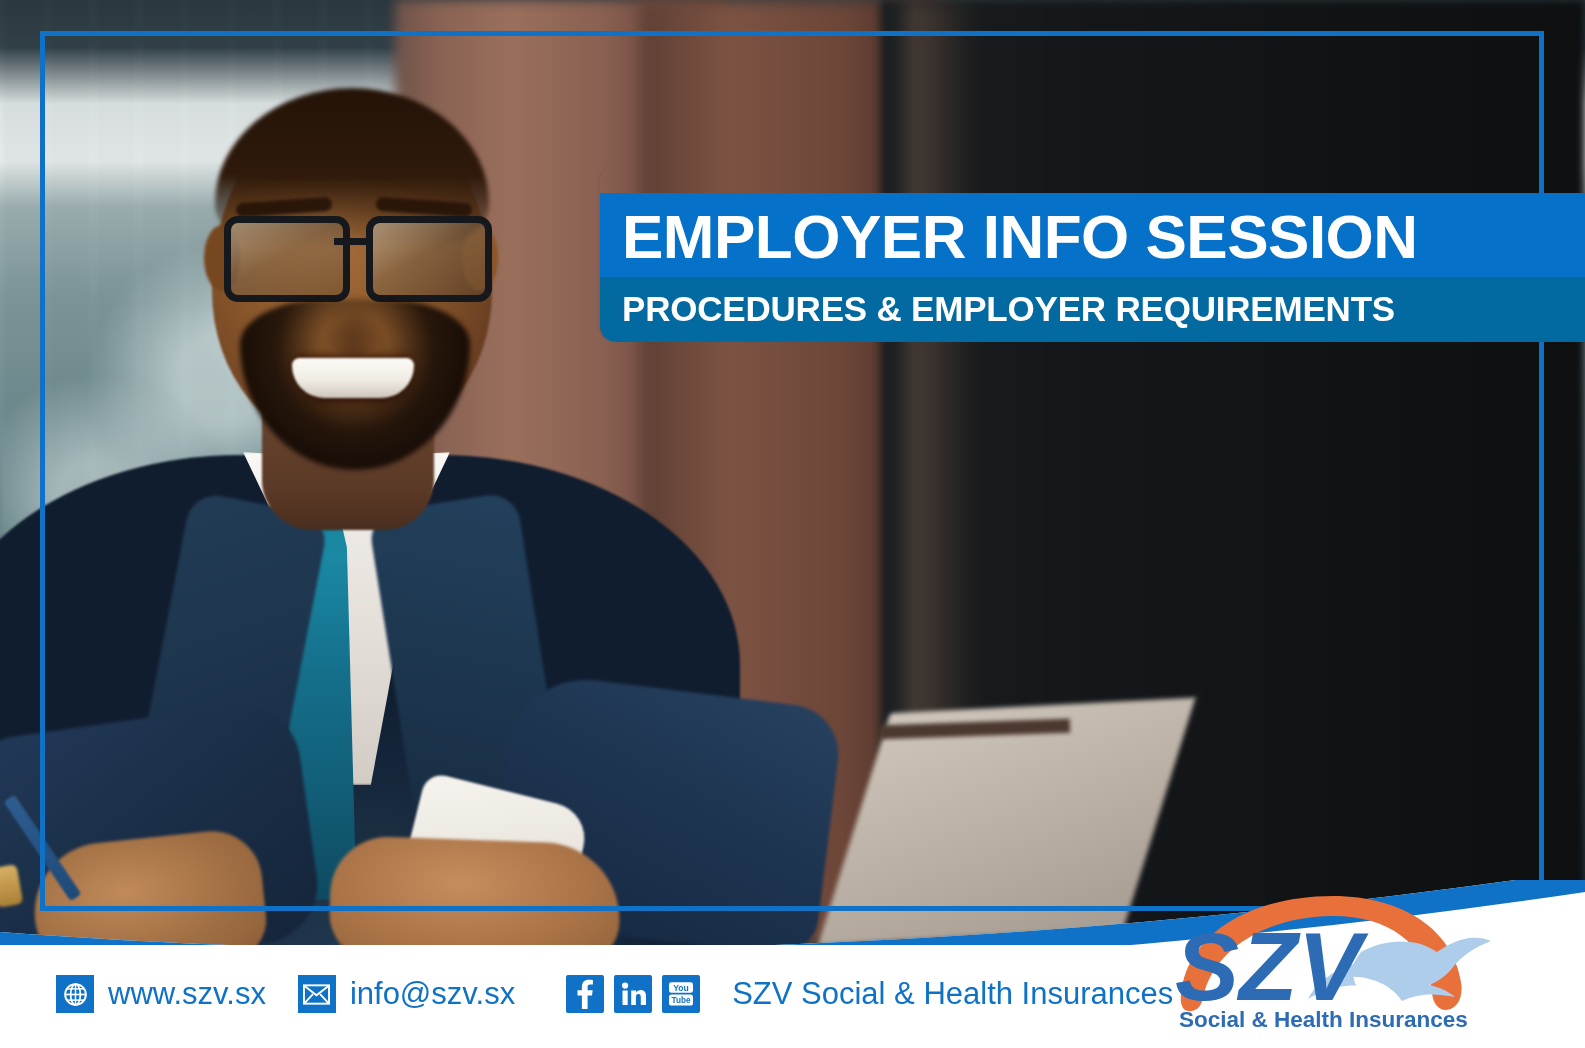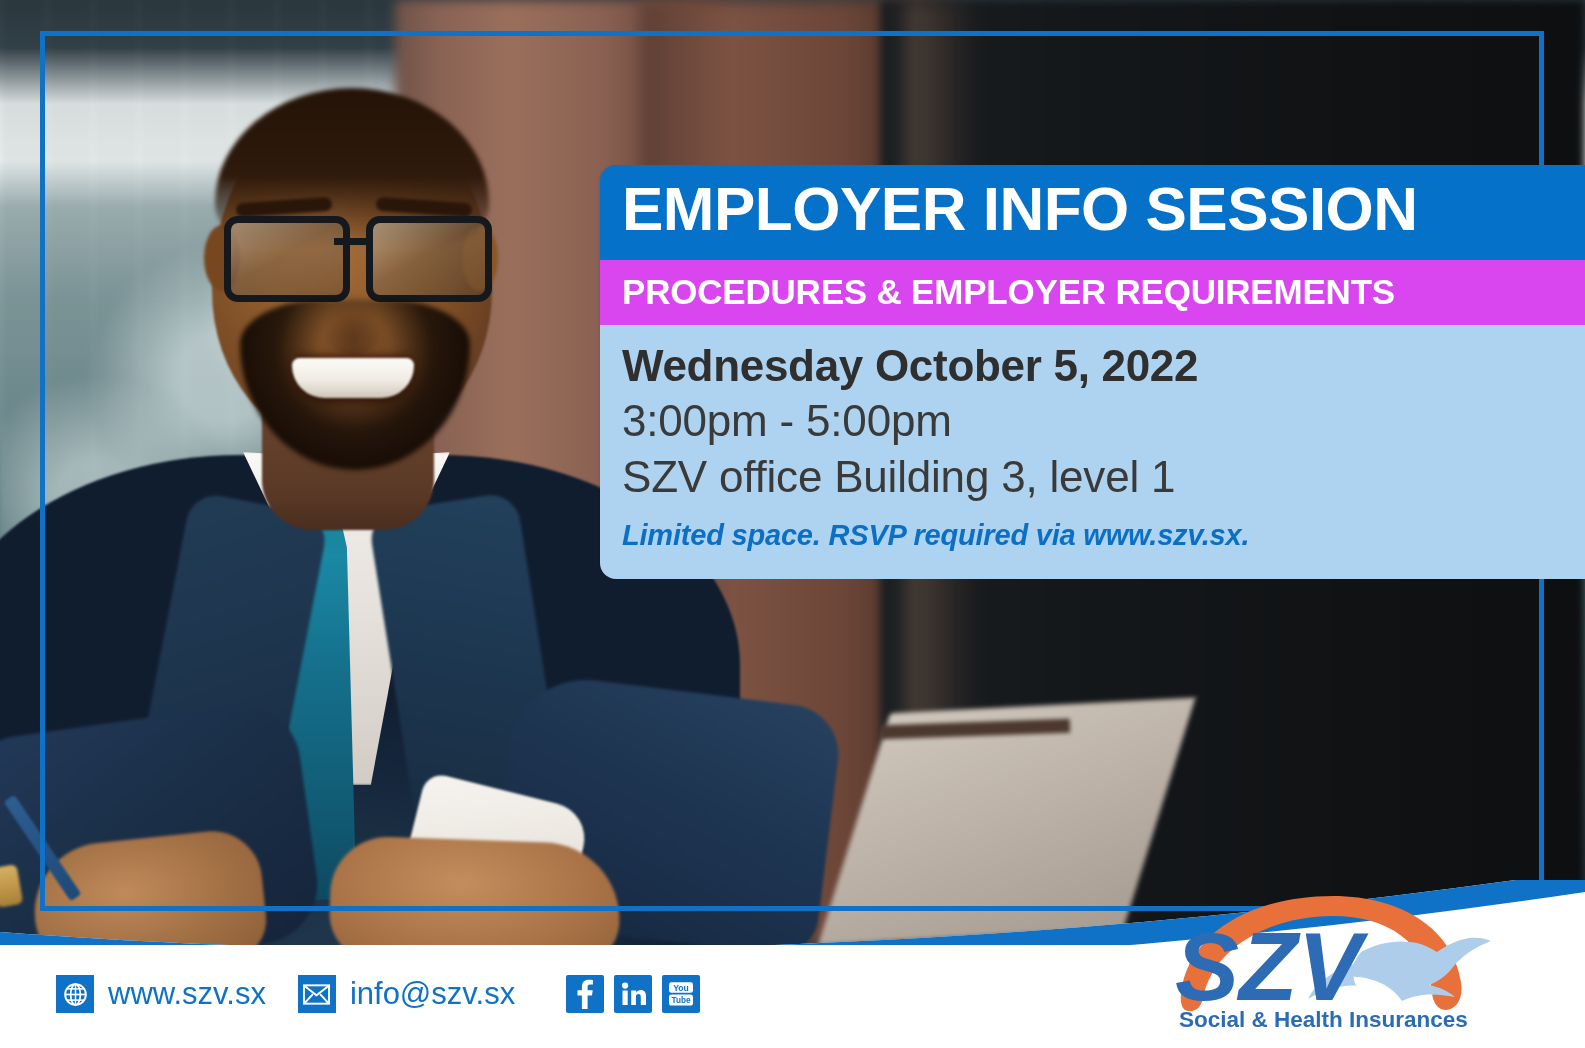--- a/index.html
+++ b/index.html
@@ -264,32 +264,33 @@
   .panel {
     position: absolute;
     left: 600px; top: 165px;
     width: 985px;
     border-radius: 16px 0 0 16px;
     overflow: hidden;
     box-shadow: -2px 0 0 rgba(0,0,0,.04);
   }
   .band-title {
     background: #0571c8;
-    padding: 12px 22px 20px 22px;
+    padding: 12px 22px 9px 22px;
+    margin-top: 28px;
   }
   .band-title .t {
     color:#ffffff;
     font-weight: 800;
     font-size: 62px;
     line-height: 1.02;
     letter-spacing: -0.5px;
     white-space: nowrap;
   }
   .band-sub {
-    background:#d946ef;
+    background:#0369a1;
     padding: 12px 22px 14px 22px;
   }
   .band-sub .s {
     color:#ffffff;
     font-weight: 800;
     font-size: 35px;
     line-height: 1.12;
     letter-spacing: -0.2px;
   }
   .band-details {
@@ -403,26 +404,20 @@
   <div class="panel">
 
     <div class="band-title">
       <div class="t">EMPLOYER INFO SESSION</div>
     </div>
 
     <div class="band-sub">
       <div class="s">PROCEDURES &amp; EMPLOYER REQUIREMENTS</div>
     </div>
 
-    <div class="band-details">
-      <div class="d-date">Wednesday October 5, 2022</div>
-      <div class="d-time">3:00pm - 5:00pm</div>
-      <div class="d-place">SZV office Building 3, level 1</div>
-      <div class="d-note">Limited space. RSVP required via www.szv.sx.</div>
-    </div>
   </div>
 
   <div class="footer"></div>
 
   <div class="contact-row">
 
     <div class="contact-item">
       <span class="ico-box">
         <svg width="27" height="27" viewBox="0 0 24 24" aria-hidden="true">
           <circle cx="12" cy="12" r="9.2" fill="none" stroke="#ffffff" stroke-width="1.7"></circle>
@@ -461,20 +456,21 @@
         </svg>
       </span>
       <span class="social-box">
         <svg width="30" height="30" viewBox="0 0 30 30" aria-hidden="true">
           <rect x="3" y="3.2" width="24" height="10.6" rx="2.4" fill="#ffffff"></rect>
           <text x="15" y="11.9" font-family="Liberation Sans, sans-serif" font-size="8.6" font-weight="bold" fill="#0f72c6" text-anchor="middle">You</text>
           <rect x="3" y="15.6" width="24" height="11" rx="2.6" fill="#ffffff"></rect>
           <text x="15" y="24.4" font-family="Liberation Sans, sans-serif" font-size="8.2" font-weight="bold" fill="#0f72c6" text-anchor="middle">Tube</text>
         </svg>
       </span>
+      <span class="social-label">SZV Social &amp; Health Insurances</span>
     </div>
   </div>
 
   <div class="logo">
     <svg viewBox="0 0 330 142" aria-hidden="true">
 
       <path d="M16,104 C22,44 86,6 168,6 C238,6 288,40 296,92 C299,110 290,120 281,120 C273,120 268,113 267,103 C262,52 222,26 168,26 C104,26 48,58 38,108 C36,118 30,122 23,121 C17,120 15,113 16,104 Z" fill="#e8703a"></path>
 
       <g fill="#aecdea">
         <path d="M196,62 C212,53 230,50 245,52 C256,53 264,57 272,62 C282,55 292,50 304,48 C312,47 320,48 326,51 C318,54 310,58 303,63 C297,67 292,72 288,77 C282,85 274,91 264,95 C274,97 283,101 290,107 C279,105 268,104 258,105 C250,106 243,108 237,111 C231,102 222,95 211,91 C201,87 191,86 182,87 C186,78 190,70 196,62 Z"></path>

